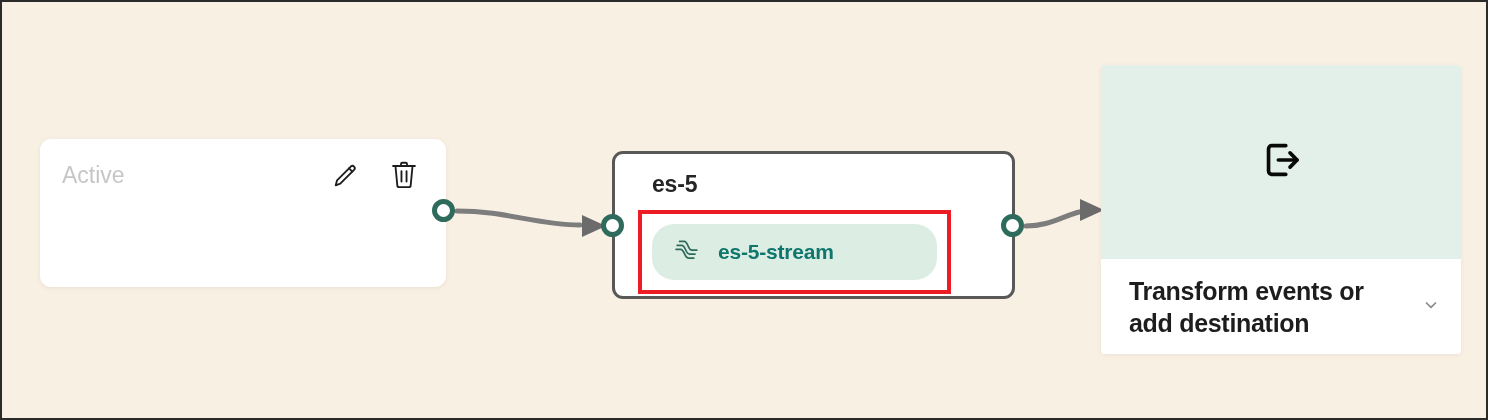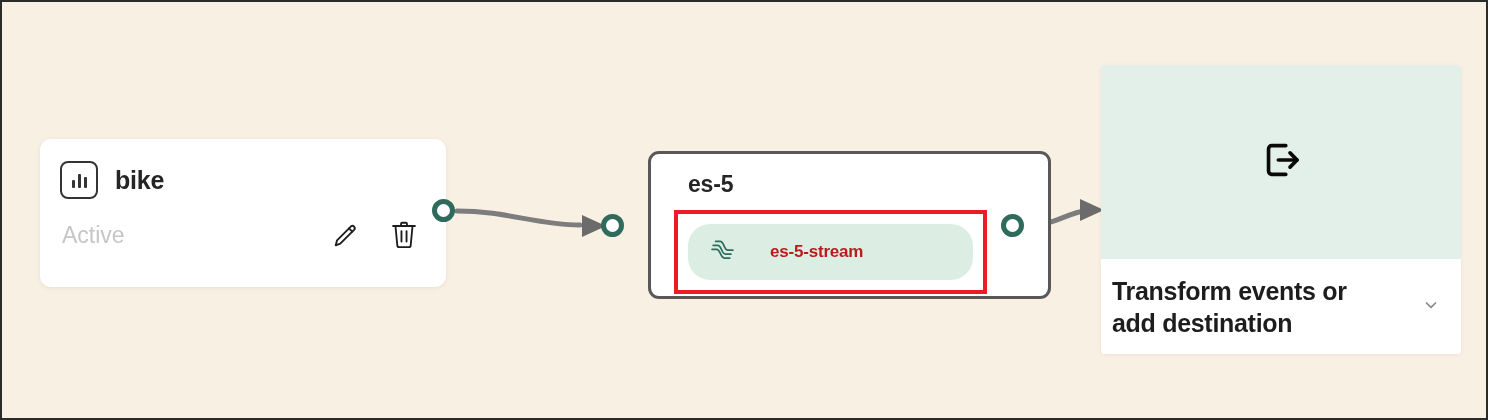--- a/index.html
+++ b/index.html
@@ -95,21 +95,21 @@
     height: 32px;
     display: flex;
     align-items: center;
     justify-content: center;
     cursor: pointer;
   }
 
   
   #stream-node {
     position: absolute;
-    left: 646px;
+    left: 610px;
     top: 149px;
     width: 403px;
     height: 148px;
     background: #ffffff;
     border: 3px solid #585858;
     border-radius: 11px;
     box-sizing: border-box;
   }
   #stream-node-title {
     font-size: 23px;
@@ -133,25 +133,24 @@
     height: 100%;
     background: #dceee3;
     border-radius: 22px;
     display: flex;
     align-items: center;
     gap: 16px;
     padding-left: 20px;
     box-sizing: border-box;
   }
   #stream-pill-label {
-    font-size: 17px;
-    font-weight: bold;
-    color: #b91c1c;
+    font-size: 21px;
+    font-weight: bold;
+    color: #0f766e;
     letter-spacing: -0.2px;
-    margin-left: 16px;
   }
 
   
   #dest-panel {
     position: absolute;
     left: 1099px;
     top: 63px;
     width: 360px;
     height: 289px;
     background: #ffffff;
@@ -166,21 +165,21 @@
     display: flex;
     align-items: center;
     justify-content: center;
   }
   #dest-body {
     height: 95px;
     background: #ffffff;
     display: flex;
     align-items: center;
     justify-content: space-between;
-    padding: 0 20px 0 11px;
+    padding: 0 20px 0 28px;
     box-sizing: border-box;
   }
   #dest-title {
     font-size: 25px;
     font-weight: bold;
     color: #1d1d1d;
     line-height: 1.28;
     letter-spacing: -0.3px;
     max-width: 275px;
   }
@@ -206,28 +205,20 @@
 
   <svg id="edges" viewBox="0 0 1488 420" xmlns="http://www.w3.org/2000/svg">
     <path d="M 455 209 C 505 209, 535 223, 578 223" fill="none" stroke="#7d7d7d" stroke-width="5" stroke-linecap="round"></path>
     <polygon points="580,213 604,224 580,235" fill="#6b6b6b"></polygon>
 
     <path d="M 1024 224 C 1050 224, 1062 212, 1086 208" fill="none" stroke="#7d7d7d" stroke-width="5" stroke-linecap="round"></path>
     <polygon points="1078,197 1102,208 1078,219" fill="#6b6b6b"></polygon>
   </svg>
 
   <div id="source-card">
-    <div class="card-head">
-      <span class="chart-box">
-        <i class="b1"></i>
-          <i class="b2"></i>
-          <i class="b3"></i>
-      </span>
-      <span id="source-title">bike</span>
-    </div>
     <div class="card-foot">
       <span id="source-status">Active</span>
       <span class="foot-actions">
         <span class="icon-btn">
           <svg width="28" height="28" viewBox="0 0 24 24" fill="none" stroke="#1d1d1d" stroke-width="1.6" stroke-linecap="round" stroke-linejoin="round">
             <path d="M3.2 20.8 L4.3 16.6 L16.3 4.6 a2 2 0 0 1 2.8 2.8 L7.1 19.4 Z"></path>
             <path d="M14.6 6.3 L17.4 9.1"></path>
           </svg>
         </span>
         <span class="icon-btn">

